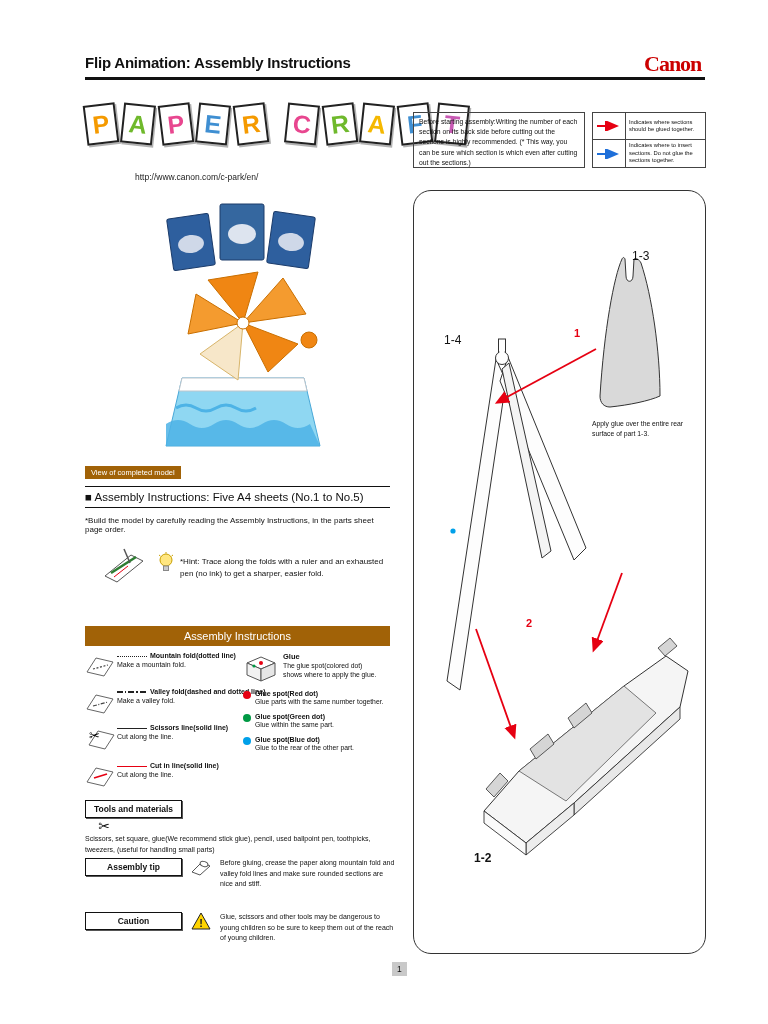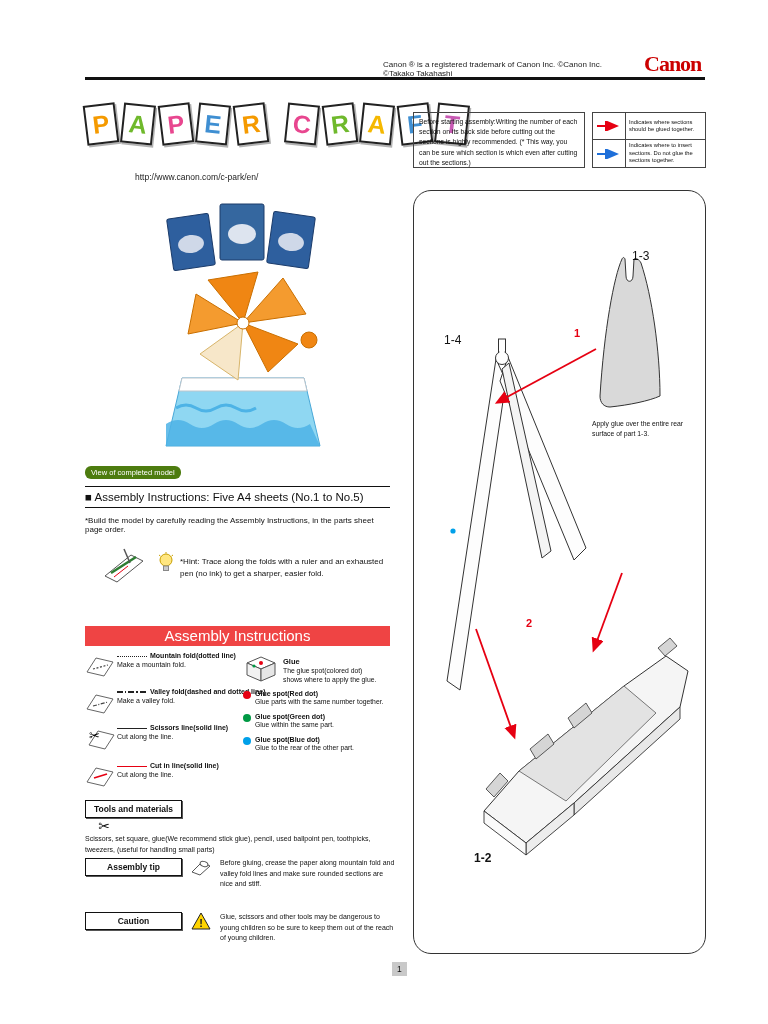--- a/index.html
+++ b/index.html
@@ -14,43 +14,43 @@
 
   
   .logo{position:absolute;left:85px;top:104px;white-space:nowrap;}
   .logo span{display:inline-block;width:28px;height:36px;line-height:36px;text-align:center;font-size:25px;font-weight:bold;background:#fff;border:2px solid #222;margin-right:1px;box-shadow:1.5px 2px 0 rgba(0,0,0,.3);}
   .logo span:nth-child(odd){transform:rotate(-7deg);}
   .logo span:nth-child(even){transform:rotate(6deg);}
   .logo span:nth-child(6){margin-left:14px;}
   .url{position:absolute;left:135px;top:172px;font-size:8.5px;color:#222;}
 
   .model-svg{position:absolute;left:148px;top:188px;}
-  .model-caption{position:absolute;left:85px;top:466px;background:#4d7c0f;color:#fff;font-size:7.5px;padding:2px 6px;border-radius:6px;}
+  .model-caption{position:absolute;left:85px;top:466px;background:#a16207;color:#fff;font-size:7.5px;padding:2px 6px;}
 
   .section-heading{position:absolute;left:85px;top:486px;width:305px;border-top:1.2px solid #111;border-bottom:1.2px solid #111;padding:4px 0;font-size:11.5px;font-weight:normal;}
   .build-note{position:absolute;left:85px;top:516px;width:305px;font-size:8px;}
   .hint-sketch{position:absolute;left:100px;top:544px;}
   .bulb{position:absolute;left:158px;top:552px;}
   .hint-text{position:absolute;left:180px;top:556px;width:205px;font-size:8px;line-height:1.5;}
 
-  .asm-bar{position:absolute;left:85px;top:626px;width:305px;height:20px;background:#ef4444;color:#fff;font-size:15px;text-align:center;line-height:20px;}
+  .asm-bar{position:absolute;left:85px;top:626px;width:305px;height:20px;background:#a16207;color:#fff;font-size:11px;text-align:center;line-height:20px;}
   .legend-grid{position:absolute;left:85px;top:652px;width:305px;display:flex;}
   .fold-col{width:158px;}
   .glue-col{width:147px;}
   .fold-row{display:flex;margin-bottom:6px;min-height:30px;}
   .sketch{width:32px;flex:none;}
   .fold-info{flex:1;}
   .fold-name{font-size:7px;font-weight:bold;white-space:nowrap;}
   .fold-desc{font-size:7px;margin-top:2px;}
   .ls{display:inline-block;width:30px;vertical-align:middle;margin-right:3px;}
   .ls.dotted{border-top:1.6px dotted #222;}
   .ls.dashdot{height:1.6px;background:repeating-linear-gradient(90deg,#222 0 6px,transparent 6px 8px,#222 8px 9.5px,transparent 9.5px 11.5px);}
   .ls.solid{border-top:1.6px solid #222;}
   .ls.cut{border-top:1.8px solid var(--accent_red);}
-  .glue-head{display:flex;margin-bottom:6px;align-items:flex-end;}
+  .glue-head{display:flex;margin-bottom:6px;}
   .glue-label{font-size:7.5px;font-weight:bold;margin-left:4px;}
   .glue-note{font-size:6.8px;margin-left:4px;width:100px;line-height:1.35;}
   .spot-row{display:flex;margin-bottom:8px;}
   .dot{width:8px;height:8px;border-radius:50%;flex:none;margin:1px 4px 0 0;}
   .spot-name{font-size:7px;font-weight:bold;}
   .spot-desc{font-size:6.8px;margin-top:1px;}
 
   .info-row{position:absolute;left:85px;width:310px;display:flex;align-items:flex-start;}
   .info-label{width:95px;flex:none;border:1.4px solid #111;text-align:center;font-weight:bold;font-size:8.5px;padding:3px 0;background:#fff;box-shadow:1px 1px 0 #555;}
   .info-icon{width:30px;flex:none;text-align:center;margin:0 4px;font-size:14px;}
@@ -70,21 +70,21 @@
   .step{position:absolute;font-size:11px;font-weight:bold;color:var(--accent_red);}
   .gluenote{position:absolute;left:178px;top:228px;width:104px;font-size:6.8px;line-height:1.45;}
 
   .page-num{position:absolute;left:392px;top:962px;background:#c9c9c9;font-size:8.5px;padding:2px 5px;}
 </style>
 </head>
 <body>
 
 <div class="page">
 
-  <div class="trademark">Canon ® is a registered trademark of Canon Inc. ©Canon Inc. ©Takako Takahashi</div>
+  <div class="title">Flip Animation: Assembly Instructions</div>
   <div class="canon-logo">Canon</div>
   <div class="header-rule"></div>
 
   <div class="logo">
     <span style="color: rgb(245, 154, 0);">P</span>
     <span style="color: rgb(111, 185, 44);">A</span>
     <span style="color: rgb(232, 70, 143);">P</span>
     <span style="color: rgb(63, 143, 210);">E</span>
     <span style="color: rgb(245, 154, 0);">R</span>
     <span style="color: rgb(232, 70, 143);">C</span>

